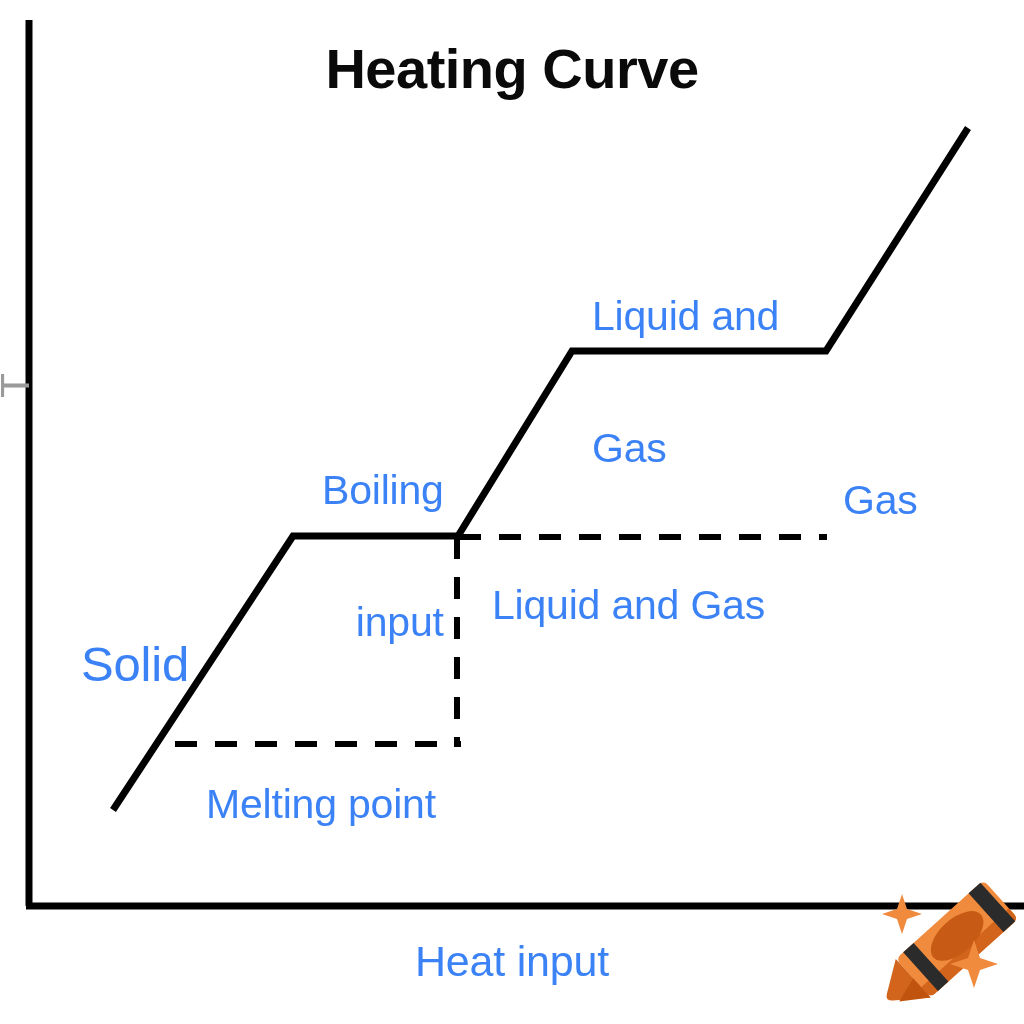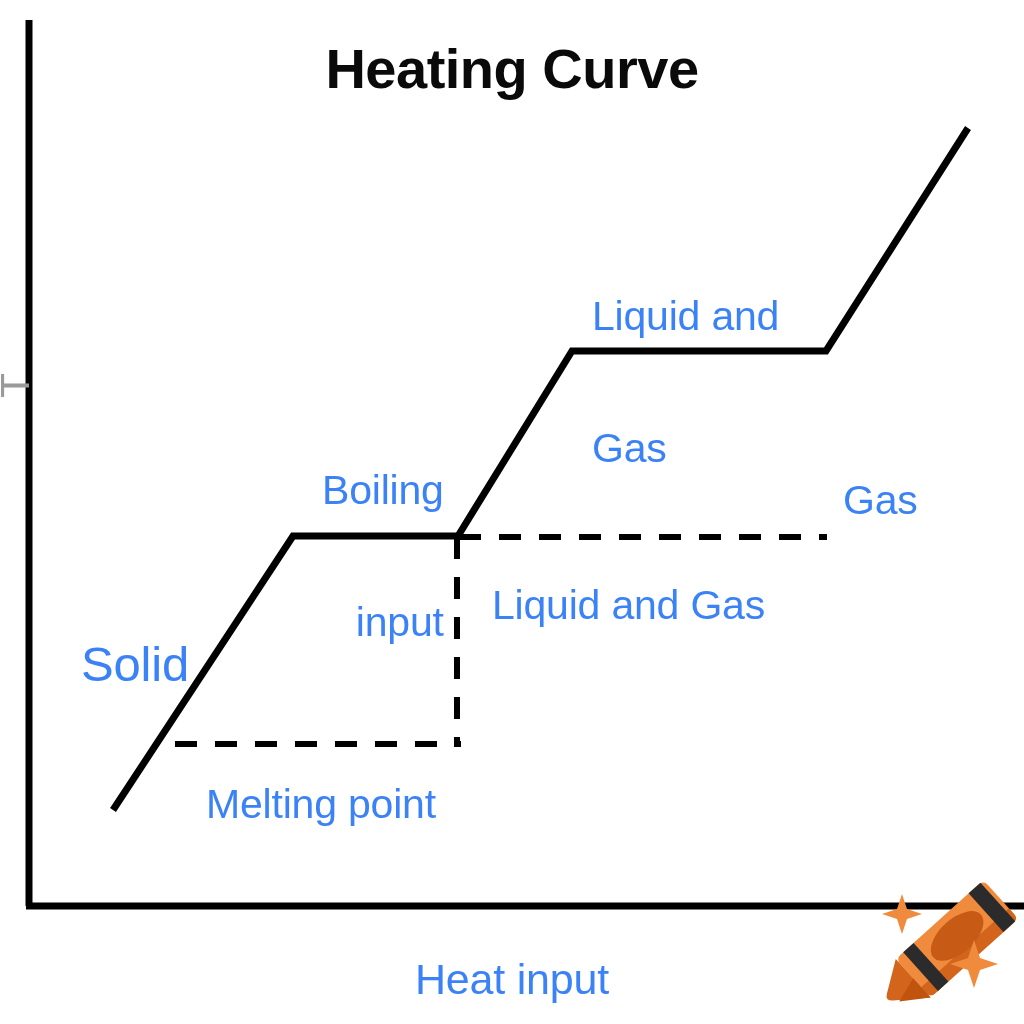--- a/index.html
+++ b/index.html
@@ -45,21 +45,21 @@
     font-family: "Liberation Sans", sans-serif;
     letter-spacing: -0.5px;
   }
   #label-liquid-gas-upper { left: 592px; top: 205px;  font-size: 41px; }
   #label-boiling-point    { left: 322px; top: 379px;  font-size: 41px; text-align: right; }
   #label-gas              { left: 843px; top: 478px;  font-size: 41px; }
   #label-liquid-gas-mid   { left: 492px; top: 583px;  font-size: 41px; }
   #label-solid            { left: 81px;  top: 622px;  font-size: 49px; margin-top: 16px; }
   #label-melting-point    { left: 206px; top: 774px;  font-size: 41px; margin-top: 8px; }
   #axis-label-x {
-    left: 0; top: 938px; width: 1024px; text-align: center; font-size: 43px; margin-top: 18px;
+    left: 0; top: 938px; width: 1024px; text-align: center; font-size: 43px;
   }
   #axis-label-y {
     left: -7px; top: 398px; font-size: 41px; color: #9a9a9a;
     transform: rotate(-90deg); transform-origin: left top;
   }
 </style>
 </head>
 <body>
 
 <div id="canvas">

